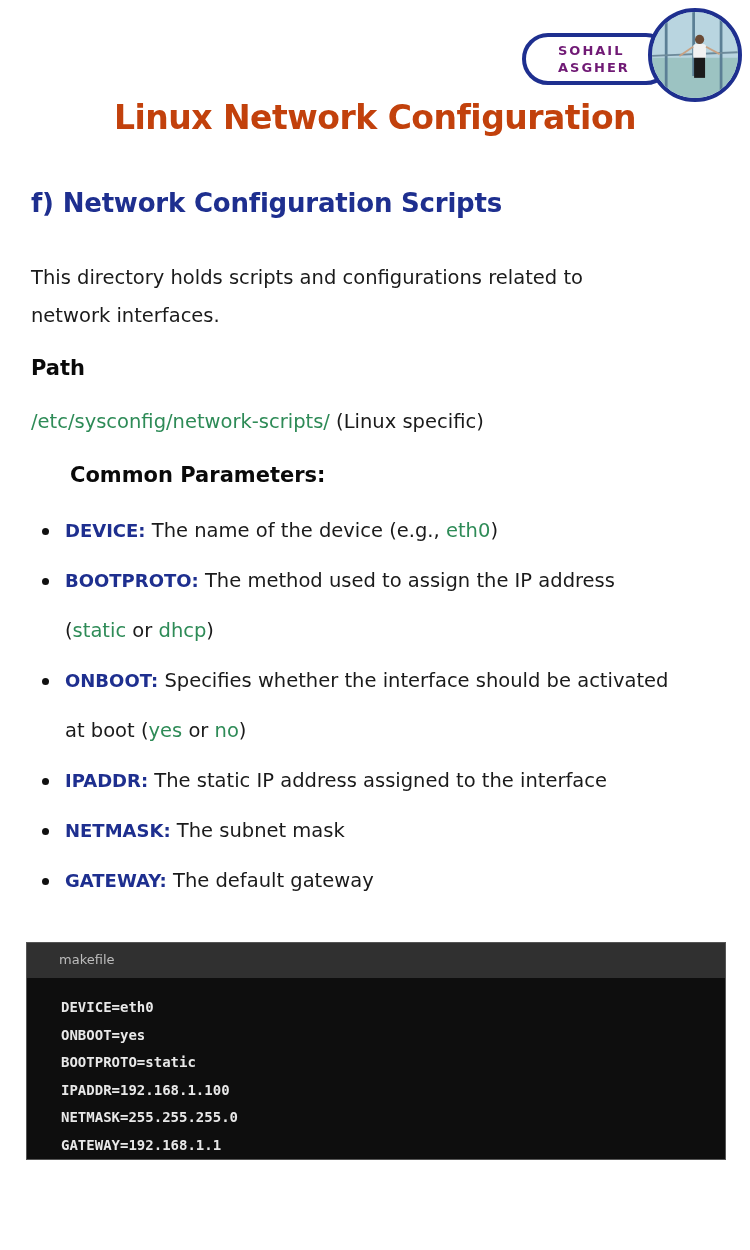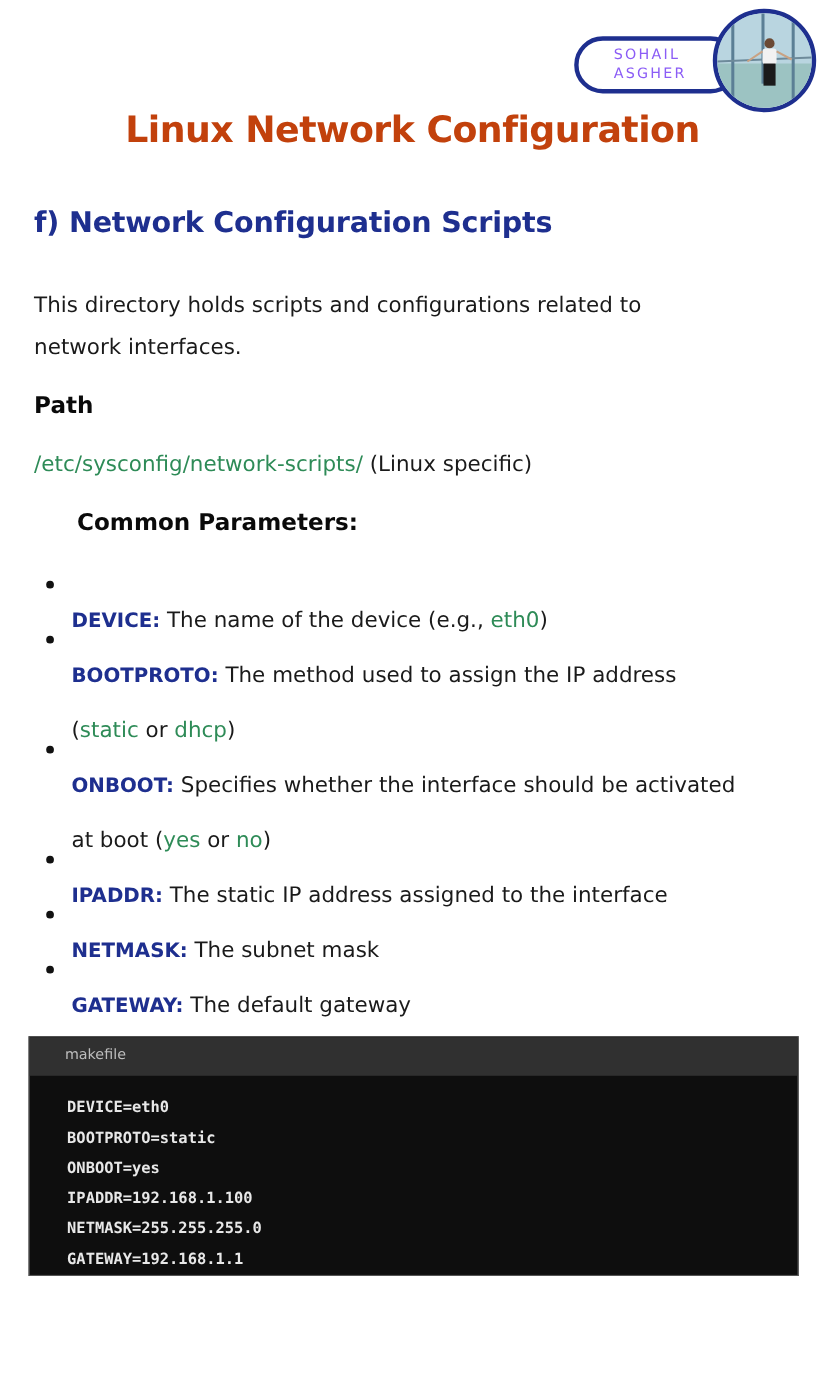--- a/index.html
+++ b/index.html
@@ -7,22 +7,22 @@
     body { position: relative; font-family: "DejaVu Sans", sans-serif; color: #111111; }
 
     .badge { position: absolute; left: 522px; top: 8px; width: 222px; height: 84px; }
     .badge-pill {
       position: absolute; left: 0; top: 25px; width: 150px; height: 52px;
       border: 4px solid #1e2f8f; border-radius: 26px; background: #fff;
       display: flex; flex-direction: column; align-items: flex-start; justify-content: center;
       padding-left: 32px;
     }
     .badge-pill span {
-      font-family: "DejaVu Sans", sans-serif; font-weight: normal; font-size: 13px;
-      letter-spacing: 2px; color: #8b5cf6; line-height: 17px;
+      font-family: "DejaVu Sans", sans-serif; font-weight: bold; font-size: 13px;
+      letter-spacing: 2px; color: #701a75; line-height: 17px;
     }
     .badge-photo {
       position: absolute; left: 126px; top: 0; width: 94px; height: 94px; border-radius: 50%;
       border: 4px solid #1e2f8f; overflow: hidden;
       background: linear-gradient(180deg, #c6dde8 0%, #9fc4d3 45%, #a9cfc8 75%, #cfe6e6 100%);
     }
     .badge-photo svg { width: 100%; height: 100%; display: block; }
 
     .title {
       position: absolute; left: 0; top: 98px; width: 750px; text-align: center;
@@ -38,21 +38,21 @@
     }
     .sub-heading {
       position: absolute; left: 31px; font-weight: bold; font-size: 21px; color: #0a0a0a;
     }
     .green { color: #2e8b57; }
     .list { position: absolute; left: 0; top: 0; width: 750px; }
     .li { position: absolute; left: 0; width: 750px; font-size: 19.5px; color: #1a1a1a; }
     .li .bullet {
       position: absolute; left: 42px; top: 9px; width: 7px; height: 7px; border-radius: 50%; background: #111;
     }
-    .li .line { position: absolute; left: 65px; white-space: nowrap; margin-top: 33px; }
+    .li .line { position: absolute; left: 65px; white-space: nowrap; }
     .li .key { font-weight: bold; color: #1e2f8f; font-size: 18px; }
 
     .code {
       position: absolute; left: 26px; top: 942px; width: 700px; height: 218px; background: #0e0e0e;
       border: 1px solid #555;
     }
     .code-header {
       height: 35px; background: #303030; color: #bdbdbd; font-size: 13px;
       padding-left: 32px; line-height: 33px; font-family: "DejaVu Sans", sans-serif;
     }
@@ -150,19 +150,19 @@
     <span class="line" style="top:0;">
       <span class="key">GATEWAY:</span><span> The default gateway</span>
     </span>
   </div>
 </div>
 
 <div class="code">
   <div class="code-header">makefile</div>
   <div class="code-body">
     <div class="code-line">DEVICE=eth0</div>
+    <div class="code-line">ONBOOT=yes</div>
     <div class="code-line">BOOTPROTO=static</div>
-    <div class="code-line">ONBOOT=yes</div>
     <div class="code-line">IPADDR=192.168.1.100</div>
     <div class="code-line">NETMASK=255.255.255.0</div>
     <div class="code-line">GATEWAY=192.168.1.1</div>
   </div>
 </div>
 
 </body></html>

